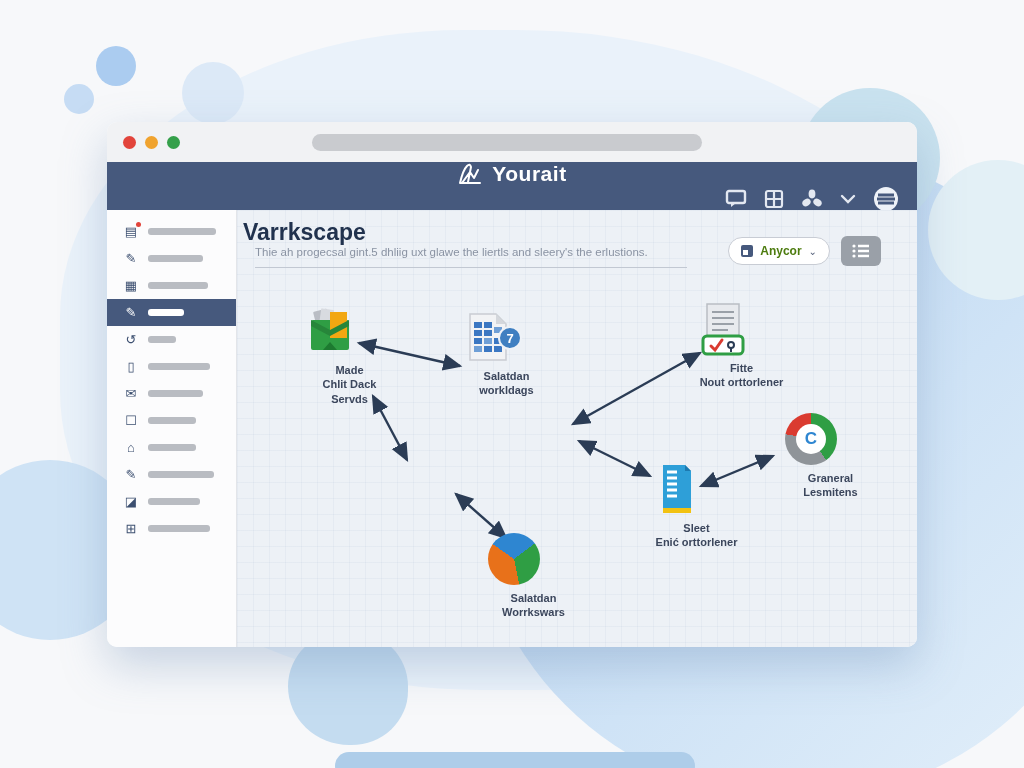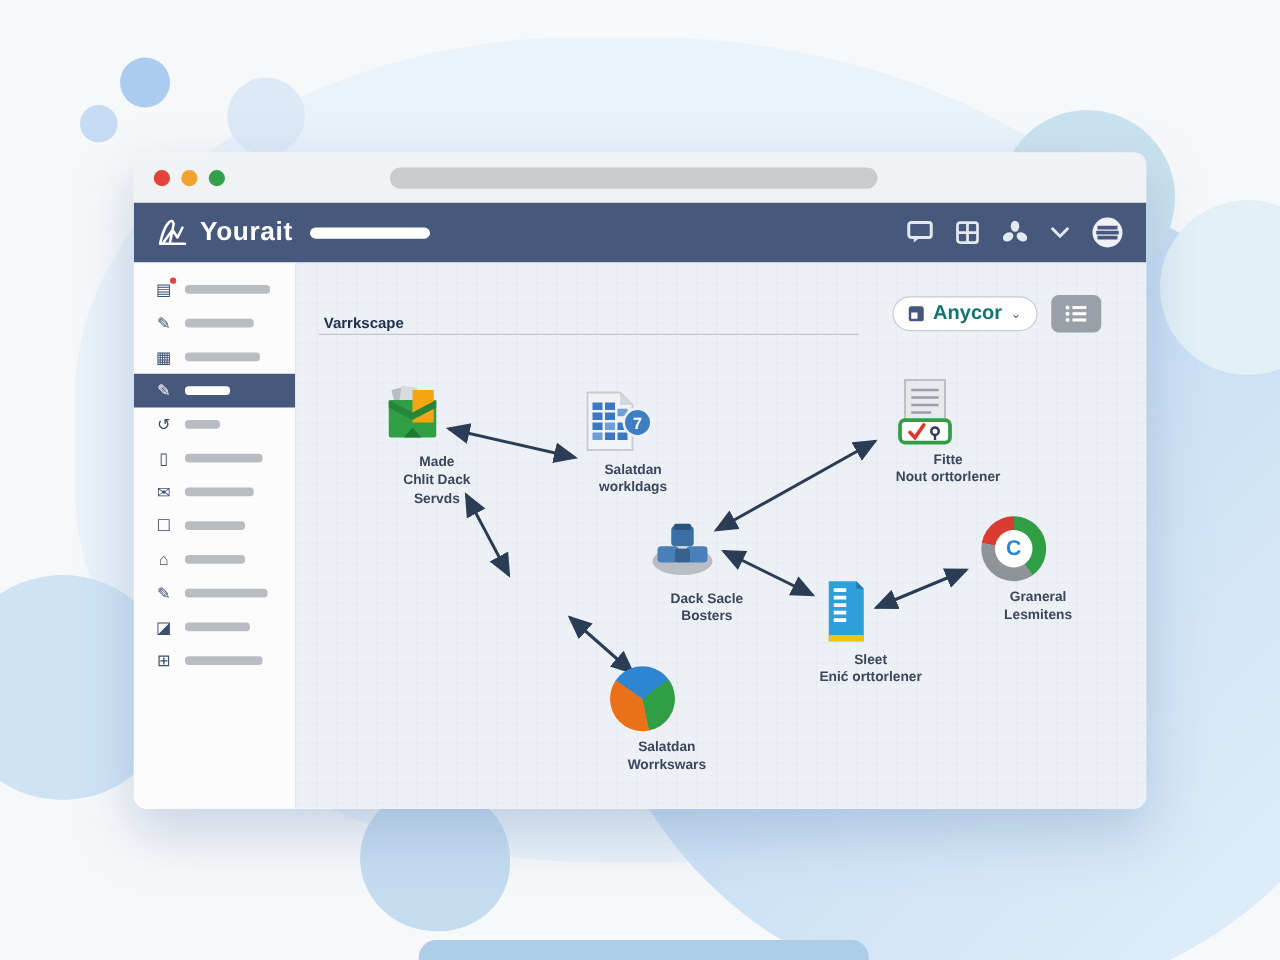--- a/index.html
+++ b/index.html
@@ -36,21 +36,21 @@
   .dots { display:flex; gap:9px; }
   .dot { width:13px; height:13px; border-radius:50%; }
   .dot-red{background:#e2443b;} .dot-yellow{background:#f0a32e;} .dot-green{background:#34a04a;}
   .urlbar {
     position:absolute; left:205px; top:12px; width:390px; height:17px;
     background:#c9cbcf; border-radius:9px;
   }
 
   
   .appbar {
-    height:48px; background:#46597d; display:flex; align-items:center; padding:0 18px; color:#fff;
+    height:48px; background:#46597d; display:flex; align-items:center; padding:0 18px; color:#fff;flex-direction:column;
   }
   .logo-wrap { display:flex; align-items:center; gap:9px; }
   .brand { font-size:21px; font-weight:bold; letter-spacing:.5px; }
   .brand-pill { width:96px; height:9px; border-radius:5px; background:#ffffff; margin-left:14px; }
   .appbar-icons { margin-left:auto; display:flex; align-items:center; gap:17px; }
   .appbar-icons svg { display:block; }
 
   
   .body-row { display:flex; height:437px; }
   .sidebar {
@@ -70,32 +70,32 @@
     background:#e2443b;
   }
 
   .content {
     position:relative; flex:1; background:#edf1f6;
     background-image:
       linear-gradient(rgba(185,200,222,.16) 1px, transparent 1px),
       linear-gradient(90deg, rgba(185,200,222,.16) 1px, transparent 1px);
     background-size:16px 16px;
   }
-  .page-title { position:absolute; left:22px; top:9px; font-size:12px; font-weight:bold; color:#21324e;margin-top:32px; }
+  .page-title { position:absolute; left:6px; top:9px; font-size:23px; font-weight:bold; color:#21324e; }
   .page-sub   { position:absolute; left:18px; top:36px; font-size:11.5px; color:#8a93a3; width:440px; }
   .divider    { position:absolute; left:18px; top:57px; width:432px; height:1px; background:#c2c8d2; }
 
   .controls { position:absolute; right:36px; top:26px; display:flex; gap:11px; align-items:center; }
   .dropdown {
     display:flex; align-items:center; gap:7px; background:#ffffff; border:1px solid #c8ccd4;
     border-radius:14px; height:28px; padding:0 12px; cursor:pointer;
   }
   .dd-ico { width:12px; height:12px; border-radius:2px; background:#46597d; position:relative; }
   .dd-ico::after { content:""; position:absolute; left:2px; bottom:2px; width:5px; height:5px; background:#fff; }
-  .dd-label { font-size:16px; color:#0f766e; font-weight:bold; }
+  .dd-label { font-size:12px; color:#4d7c0f; font-weight:bold; }
   .dd-chev { font-size:10px; color:#55607a; }
   .list-btn {
     width:40px; height:30px; border-radius:6px; background:#9aa0a8; border:none; cursor:pointer;
     display:flex; align-items:center; justify-content:center;
   }
 
   
   .edges { position:absolute; left:0; top:0; pointer-events:none; }
   .node { position:absolute; width:130px; display:flex; flex-direction:column; align-items:center; }
   .node .ico { position:relative; width:54px; height:54px; }
@@ -230,20 +230,21 @@
         <span class="bar" style="width:52px"></span>
       </div>
       <div class="side-item">
         <span class="glyph">⊞</span>
         <span class="bar" style="width:62px"></span>
       </div>
     </nav>
 
     <main class="content">
       <h1 class="page-title">Varrkscape</h1>
+      <p class="page-sub">Thie ah progecsal gint.5 dhliig uxt glawe the liertls and sleery's the erlustions.</p>
       <div class="divider"></div>
 
       <div class="controls">
         <div class="dropdown">
           <span class="dd-ico"></span>
           <span class="dd-label">Anycor</span>
           <span class="dd-chev">⌄</span>
         </div>
         <button class="list-btn">
           <svg width="20" height="16" viewBox="0 0 20 16">
@@ -310,21 +311,21 @@
             </g>
           </svg>
           <div class="badge">7</div>
         </div>
         <div class="lbl">
           <span>Salatdan</span>
           <span>workldags</span>
         </div>
       </div>
 
-      <div class="node" style="left:437px; top:92px">
+      <div class="node" style="left:420px; top:92px">
         <div class="ico">
           <svg width="54" height="58" viewBox="0 0 54 58">
             <rect x="12" y="2" width="32" height="40" fill="#e8eaee" stroke="#b9bdc4" stroke-width="1.5"></rect>
             <g stroke="#9aa0a8" stroke-width="2">
               <line x1="17" y1="10" x2="39" y2="10"></line>
                 <line x1="17" y1="16" x2="39" y2="16"></line>
               <line x1="17" y1="22" x2="39" y2="22"></line>
                 <line x1="17" y1="28" x2="33" y2="28"></line>
             </g>
             <rect x="8" y="34" width="40" height="18" rx="4" fill="#ffffff" stroke="#2f9e44" stroke-width="3"></rect>
@@ -332,36 +333,20 @@
             <circle cx="36" cy="43" r="3" fill="none" stroke="#2b3c55" stroke-width="2"></circle>
             <line x1="36" y1="46" x2="36" y2="50" stroke="#2b3c55" stroke-width="2"></line>
           </svg>
         </div>
         <div class="lbl">
           <span>Fitte</span>
           <span>Nout orttorlener</span>
         </div>
       </div>
 
-      <div class="node" style="left:244px; top:203px">
-        <div class="ico">
-          <svg width="54" height="54" viewBox="0 0 54 54">
-            <ellipse cx="27" cy="36" rx="24" ry="11" fill="#b9bdc4"></ellipse>
-            <rect x="18" y="8" width="18" height="16" rx="3" fill="#3b6ea5"></rect>
-            <rect x="20" y="6" width="14" height="5" rx="2" fill="#2b5580"></rect>
-            <rect x="7" y="24" width="17" height="13" rx="3" fill="#4a80b8"></rect>
-            <rect x="30" y="24" width="17" height="13" rx="3" fill="#4a80b8"></rect>
-            <rect x="21" y="26" width="12" height="11" rx="2" fill="#35628f"></rect>
-          </svg>
-        </div>
-        <div class="lbl">
-          <span>Dack Sacle</span>
-          <span>Bosters</span>
-        </div>
-      </div>
 
 
       <div class="node" style="left:375px; top:252px">
         <div class="ico">
           <svg width="54" height="54" viewBox="0 0 54 54">
             <path d="M13 3 L35 3 L41 9 L41 51 L13 51 Z" fill="#2e9fd8"></path>
             <path d="M35 3 L35 9 L41 9 Z" fill="#1d7ab0"></path>
             <rect x="13" y="46" width="28" height="5" fill="#f2c212"></rect>
             <g stroke="#ffffff" stroke-width="3">
               <line x1="17" y1="10" x2="27" y2="10"></line>

